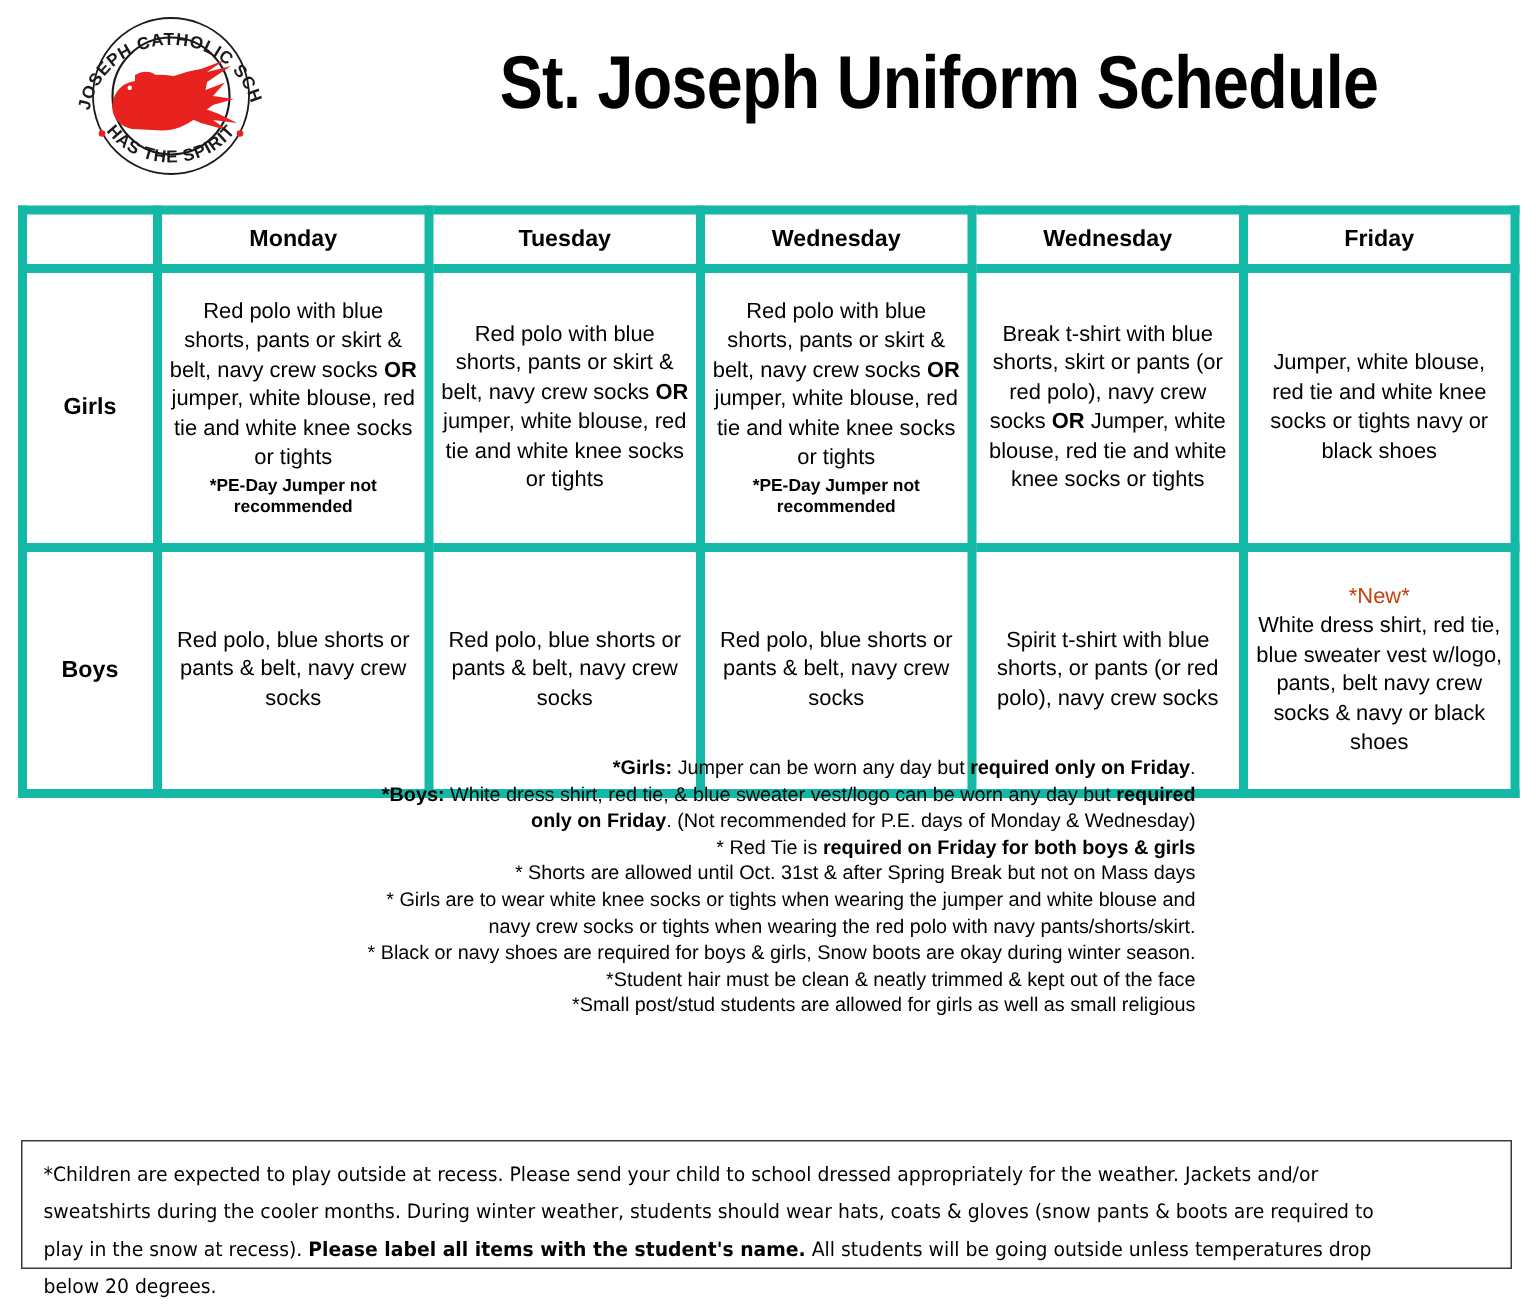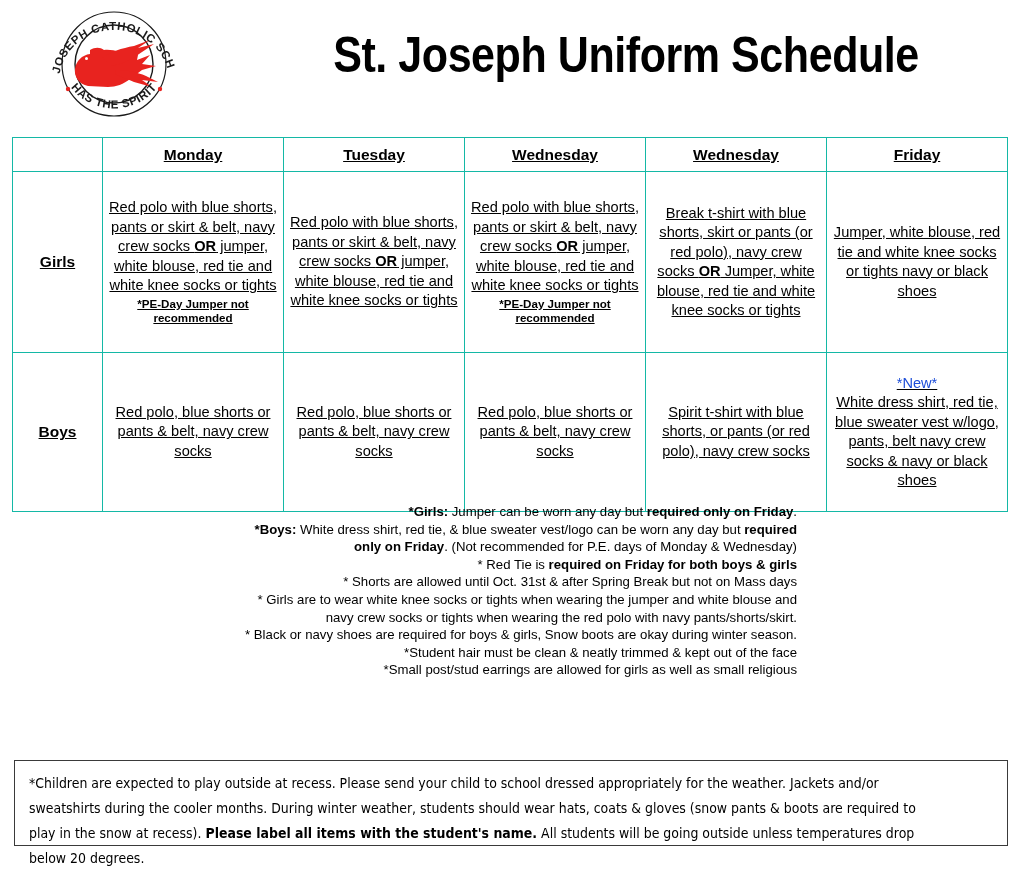--- a/index.html
+++ b/index.html
@@ -52,28 +52,27 @@
     left: 12px;
     top: 137px;
     width: 996px;
   }
   table.schedule {
     border-collapse: collapse;
     width: 996px;
     table-layout: fixed;
   }
   table.schedule td, table.schedule th {
-    border: 1px solid #14b8a6;
+    border: 6px solid #14b8a6;
     vertical-align: middle;
     padding: 2px 5px;
     font-size: 14.6px;
     line-height: 19.5px;
     text-align: center;
     font-weight: normal;
-    text-decoration: underline;
   }
   col.c-rowhead { width: 90px; }
   col.c-day     { width: 181px; }
 
   table.schedule thead th {
     font-weight: bold;
     font-size: 15.5px;
     height: 27px;
     padding: 3px 4px;
   }
@@ -88,21 +87,21 @@
 
   .cellnote {
     display: block;
     font-size: 11.6px;
     line-height: 14.5px;
     font-weight: bold;
     margin-top: 1px;
   }
   .new-tag {
     display: block;
-    color: #1d4ed8;
+    color: #c2410c;
     font-size: 14.6px;
     line-height: 19.5px;
   }
   b.or { font-weight: bold; }
 
   
   .notes {
     position: absolute;
     left: 232px;
     top: 503px;
@@ -237,18 +236,18 @@
 </div>
 
 <div class="notes">
   <p><b>*Girls:</b><span> Jumper can be worn any day but </span><b>required only on Friday</b><span>.</span></p>
   <p><b>*Boys:</b><span> White dress shirt, red tie, &amp; blue sweater vest/logo can be worn any day but </span><b>required only on Friday</b><span>. (Not recommended for P.E. days of Monday &amp; Wednesday)</span></p>
   <p><span>* Red Tie is </span><b>required on Friday for both boys &amp; girls</b></p>
   <p>* Shorts are allowed until Oct. 31st &amp; after Spring Break but not on Mass days</p>
   <p>* Girls are to wear white knee socks or tights when wearing the jumper and white blouse and navy crew socks or tights when wearing the red polo with navy pants/shorts/skirt.</p>
   <p>* Black or navy shoes are required for boys &amp; girls, Snow boots are okay during winter season.</p>
   <p>*Student hair must be clean &amp; neatly trimmed &amp; kept out of the face</p>
-  <p>*Small post/stud earrings are allowed for girls as well as small religious</p>
+  <p>*Small post/stud students are allowed for girls as well as small religious</p>
 </div>
 
 <div class="recess-box">
   <div class="recess-text"><span>*Children are expected to play outside at recess. Please send your child to school dressed appropriately for the weather.  Jackets and/or sweatshirts during the cooler months. During winter weather, students should wear hats, coats &amp; gloves (snow pants &amp; boots are required to play in the snow at recess).  </span><b>Please label all items with the student's name.</b><span>  All students will be going outside unless temperatures drop below 20 degrees.</span></div>
 </div>
 
 </body></html>

